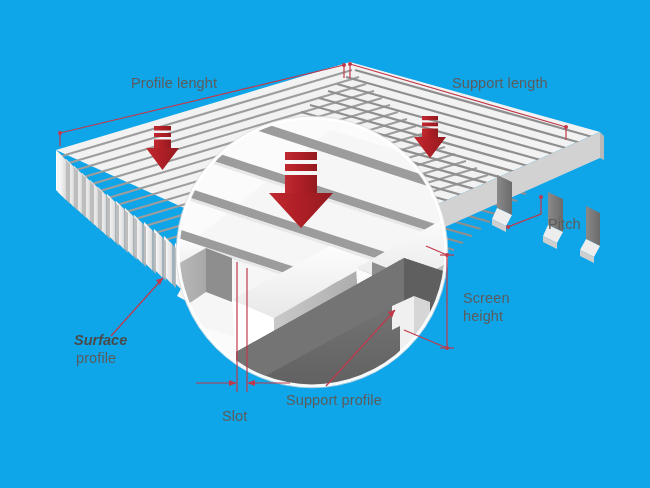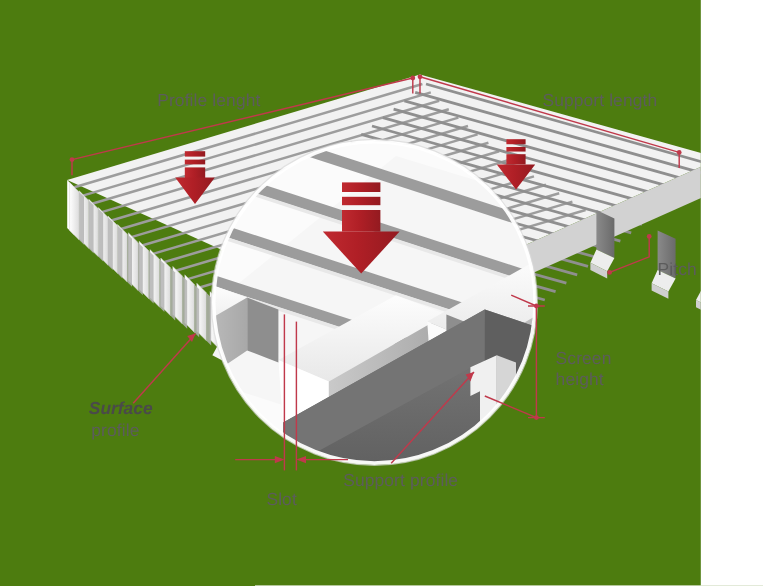--- a/index.html
+++ b/index.html
@@ -6,23 +6,23 @@
   html, body {
     margin: 0;
     padding: 0;
     background: #ffffff;
   }
   body {
     font-family: "Liberation Sans", sans-serif;
   }
   #diagram-root {
     position: relative;
-    width: 584px;
+    width: 650px;
     height: 488px;
-    background: #4d7c0f;
+    background: #0ea5e9;
     overflow: hidden;
   }
   #diagram-svg {
     position: absolute;
     top: 0;
     left: 0;
     width: 650px;
     height: 488px;
     display: block;
   }

